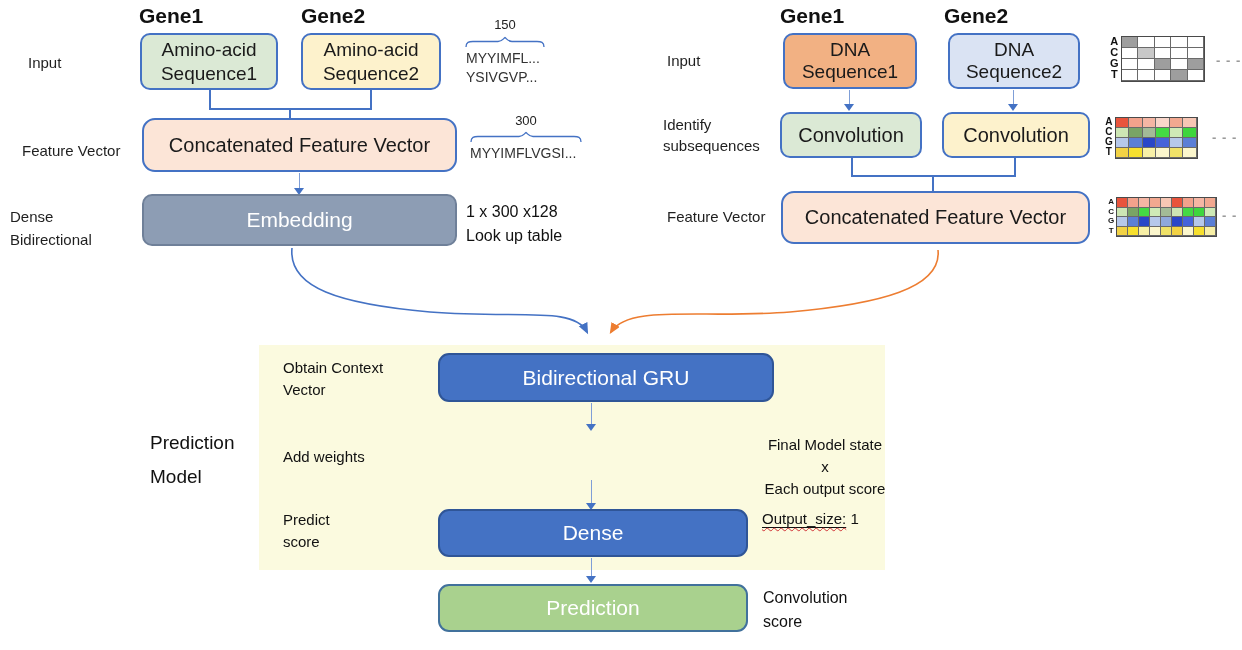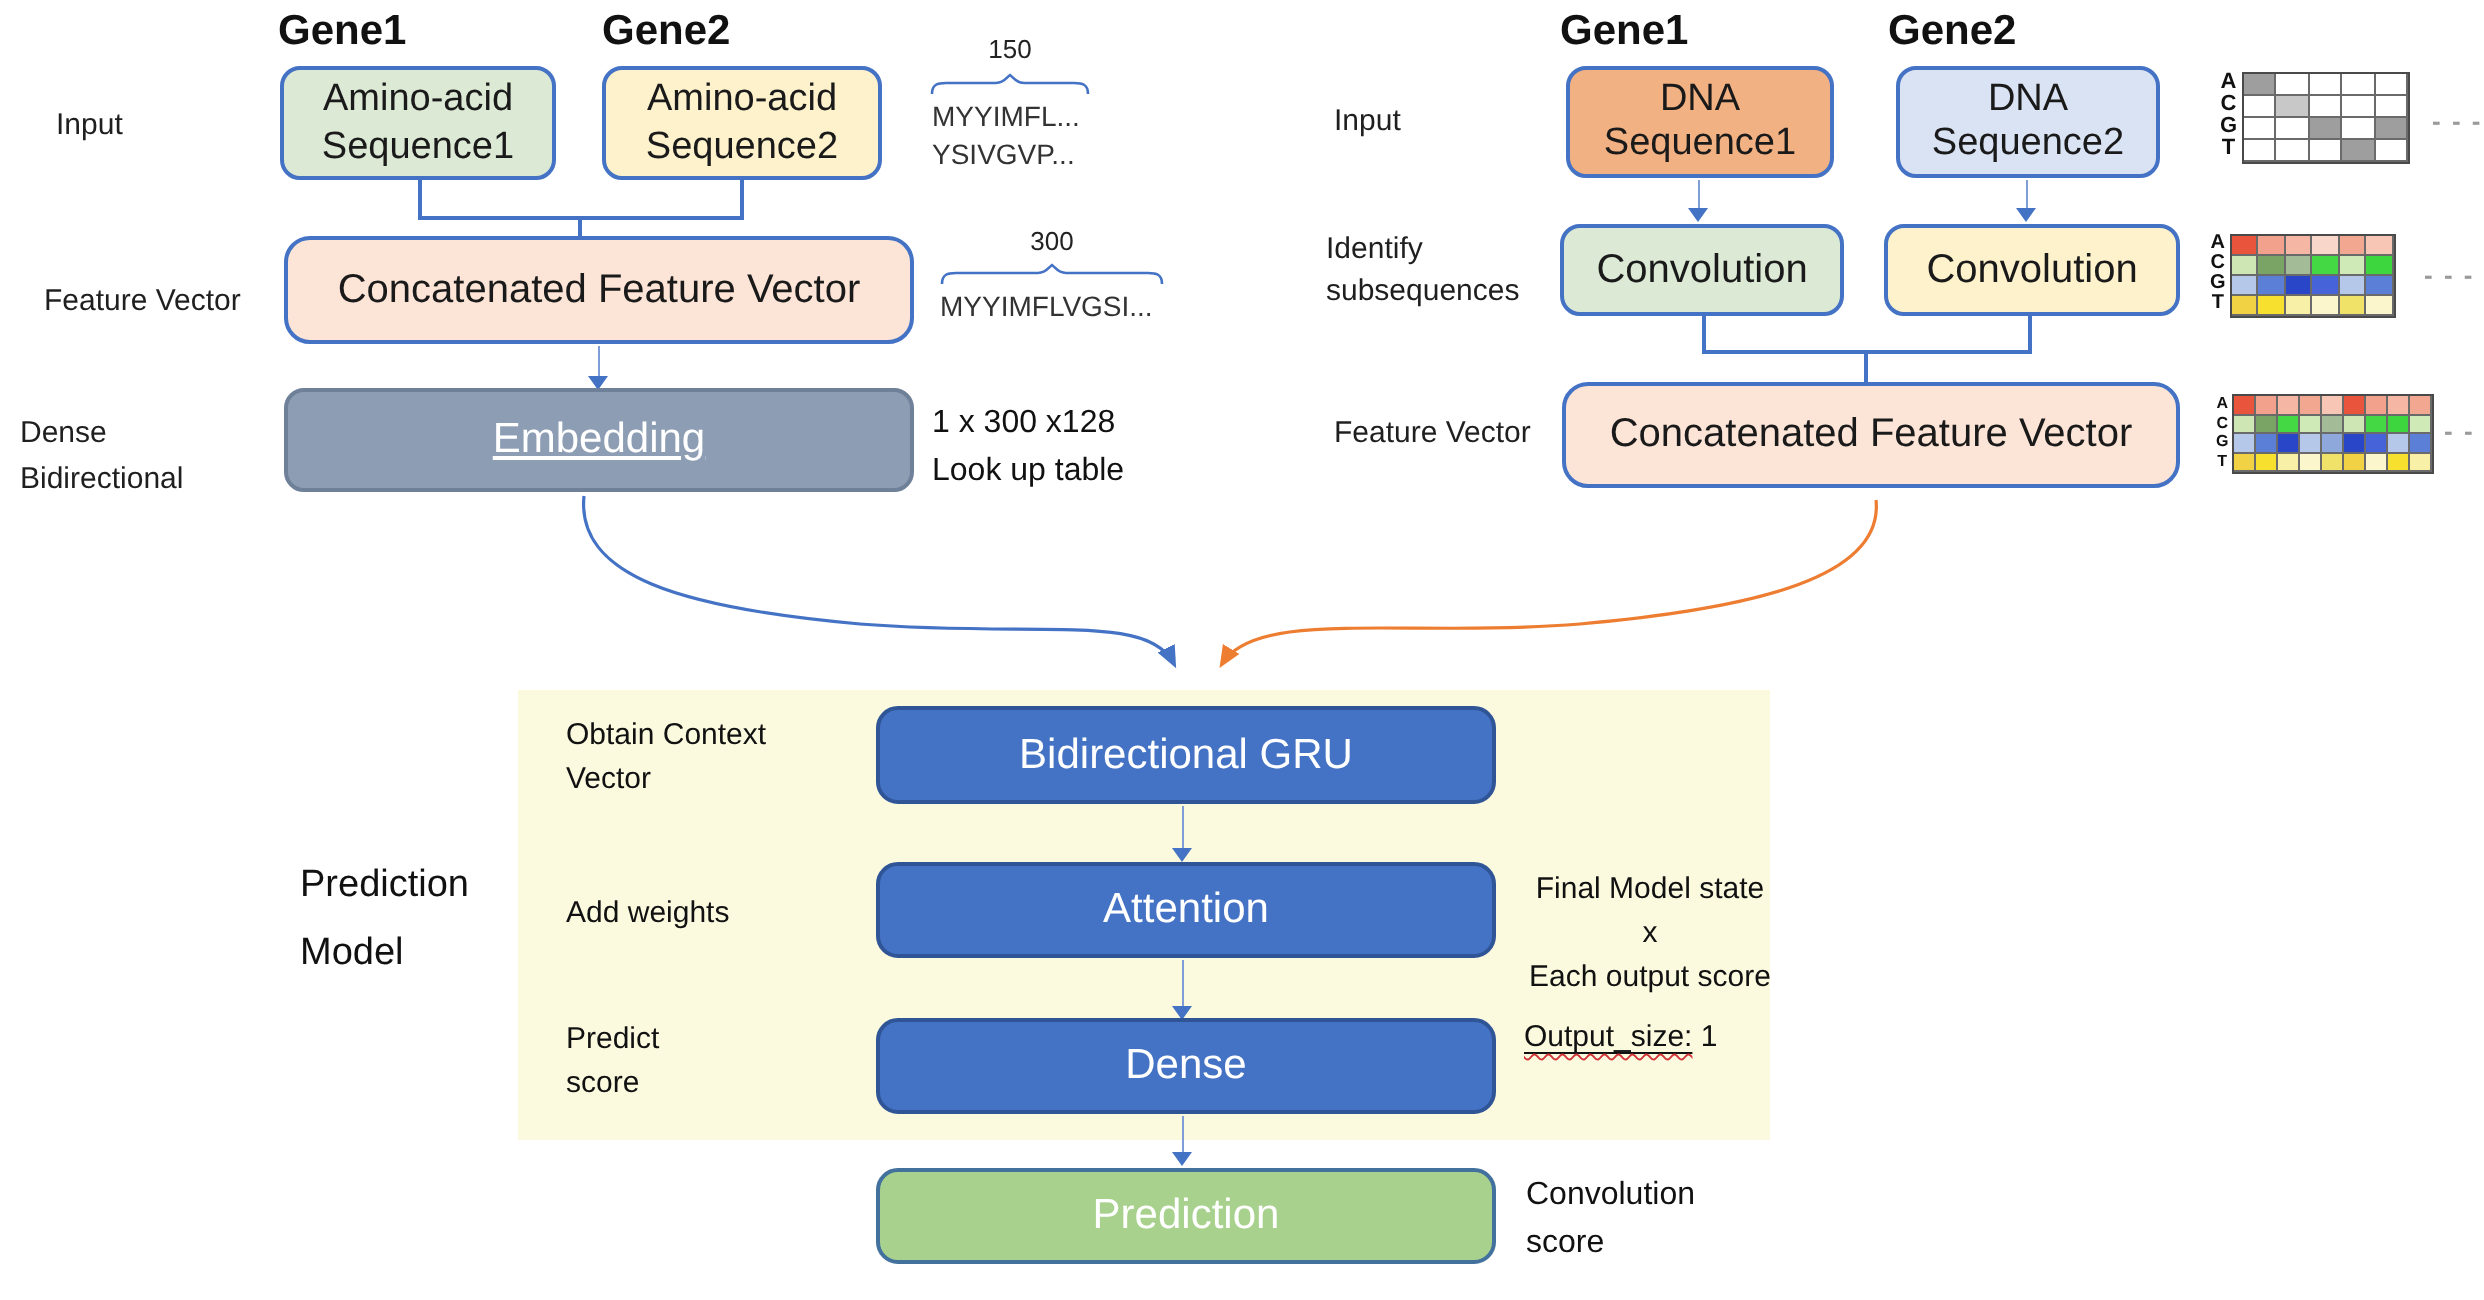--- a/index.html
+++ b/index.html
@@ -9,21 +9,21 @@
   .rowlabel{position:absolute;font-size:15px;color:#1f1f1f;line-height:21px;}
   .box{position:absolute;display:flex;flex-direction:column;align-items:center;justify-content:center;
        border:2px solid #4472c4;border-radius:10px;text-align:center;box-sizing:border-box;}
   .box .l1,.box .l2{line-height:1.25;}
   .fs19{font-size:19px;} .fs20{font-size:20px;} .fs21{font-size:21px;}
   .green-bg{background:#dbe9d5;}
   .yellow-bg{background:#fdf2cc;}
   .peach-bg{background:#fce5d7;border-radius:13px;}
   .orange-bg{background:#f2b183;}
   .lav-bg{background:#dae3f3;}
-  .gray-box{background:#8d9db4;border-color:#6f8099;color:#fff;text-decoration:underline;}
+  .gray-box{background:#8d9db4;border-color:#6f8099;color:#fff;}
   .blue-box{background:#4472c4;border-color:#2f5597;color:#fff;border-radius:11px;}
   .greenfill-box{background:#a9d18e;border-color:#41719c;color:#fff;border-radius:11px;}
   .seq{position:absolute;font-size:14px;color:#333;line-height:19px;white-space:pre;}
   .count{position:absolute;font-size:13px;color:#222;text-align:center;}
   .note{position:absolute;font-size:16px;color:#111;line-height:24px;}
   .note15{position:absolute;font-size:15px;color:#111;line-height:22px;}
   .uconn{position:absolute;border:2px solid #4472c4;border-top:none;box-sizing:border-box;}
   .stub{position:absolute;width:2px;background:#4472c4;}
   .varrow{position:absolute;width:11px;}
   .varrow .stem{position:absolute;left:4.7px;top:0;bottom:6px;width:1.6px;background:#7f9ed7;}
@@ -270,33 +270,30 @@
 
   <div class="plabel" style="left:150px;top:426px">
     <div>Prediction</div>
     <div>Model</div>
   </div>
 
   <div class="note15" style="left:283px;top:357px">
     <div>Obtain Context</div>
     <div>Vector</div>
   </div>
-  <div class="box blue-box fs21" style="left:438px;top:353px;width:310px;height:49px">
+  <div class="box blue-box fs21" style="left:438px;top:353px;width:336px;height:49px">
     <div>Bidirectional GRU</div>
   </div>
 
   <div class="varrow" style="left:586px;top:403px;height:28px">
       <span class="stem"></span>
       <span class="head"></span>
     </div>
 
   <div class="note15" style="left:283px;top:446px">Add weights</div>
-  <div class="box blue-box fs21" style="left:438px;top:431px;width:310px;height:48px">
-    <div>Attention</div>
-  </div>
   <div class="note15" style="left:755px;top:434px;width:140px;text-align:center">
     <div>Final Model state</div>
     <div>x</div>
     <div>Each output score</div>
   </div>
 
   <div class="varrow" style="left:586px;top:480px;height:30px">
       <span class="stem"></span>
       <span class="head"></span>
     </div>

